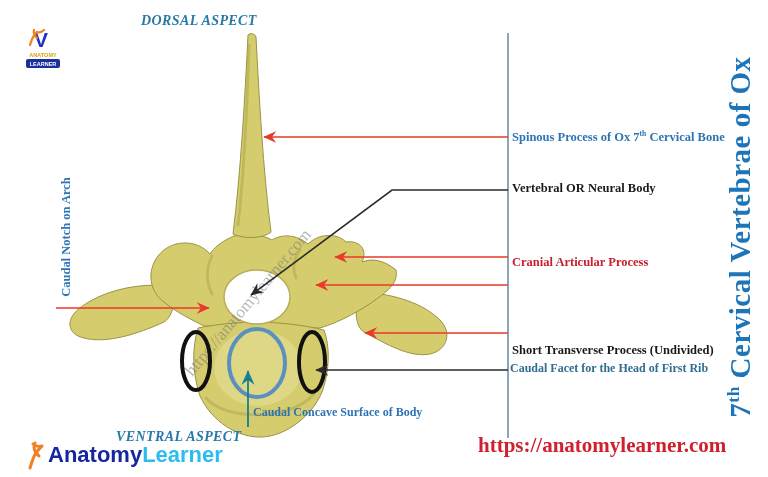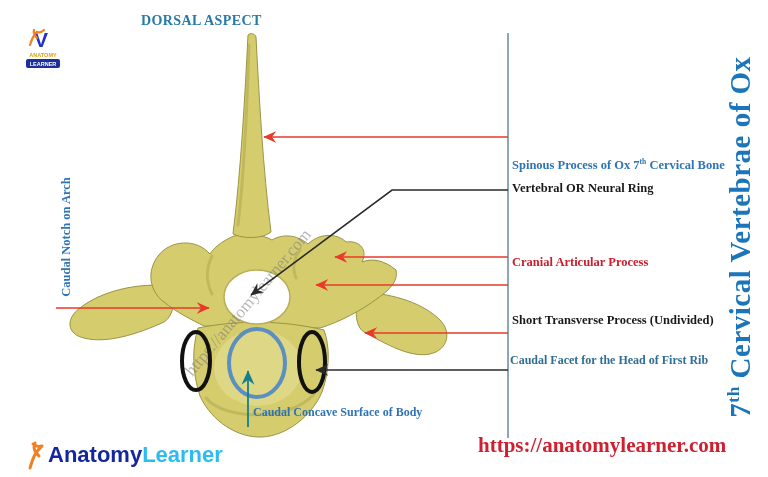--- a/index.html
+++ b/index.html
@@ -6,21 +6,21 @@
   #stage{
     position:relative;width:768px;height:477px;background:#ffffff;overflow:hidden;
     font-family:"Liberation Serif","DejaVu Serif",serif;
   }
   #art{position:absolute;left:0;top:0;width:768px;height:477px;}
   .lbl{position:absolute;font-weight:bold;font-size:12.5px;line-height:1.1;white-space:nowrap;}
   .blue{color:#2e74b5;}
   .steel{color:#2f6d93;}
   .red{color:#c81e2e;}
   .blk{color:#1a1a1a;}
-  .teal-head{color:#2779a8;font-size:14px;letter-spacing:.4px;}
+  .teal-head{color:#2779a8;font-size:14px;letter-spacing:.4px;font-style:italic;}
   .vert{transform:translate(-50%,-50%) rotate(-90deg);transform-origin:center;}
   #side-title{
     position:absolute;left:740px;top:237px;white-space:nowrap;
     font-size:29px;font-weight:bold;color:#1c75b8;letter-spacing:.5px;
   }
   #side-title sup, .lbl sup{font-size:60%;}
   #url{
     position:absolute;left:478px;top:433px;font-size:21px;font-weight:bold;color:#d01f2f;white-space:nowrap;
   }
   #caudal-notch{position:absolute;left:67px;top:237px;white-space:nowrap;}
@@ -96,28 +96,29 @@
 
   <svg id="top-badge" viewBox="0 0 52 44">
     <text x="16" y="20" font-size="21" font-weight="bold" fill="#2230c8" font-family="Liberation Sans, sans-serif">V</text>
     <path d="M12,18 C14,12 15,8 19,5 M19,11 C16,8 15,6 16,3 M19,5 C22,6 24,5 26,3" stroke="#f08024" stroke-width="2.2" fill="none" stroke-linecap="round"></path>
     <text x="25" y="30" text-anchor="middle" font-size="5.5" font-weight="bold" fill="#d8a018" font-family="Liberation Sans, sans-serif">ANATOMY</text>
     <rect x="8" y="32" width="34" height="9" rx="2" fill="#1b2f9e"></rect>
     <text x="25" y="39" text-anchor="middle" font-size="5.5" font-weight="bold" fill="#ffffff" font-family="Liberation Sans, sans-serif">LEARNER</text>
   </svg>
 
   <div class="lbl teal-head" style="left:141px;top:13px;">DORSAL ASPECT</div>
+  <div class="lbl teal-head" style="left:116px;top:429px;">VENTRAL ASPECT</div>
 
-  <div class="lbl blue" style="left:512px;top:130px;margin-top:28px;">
+  <div class="lbl blue" style="left:512px;top:130px;">
     <span>Spinous Process of Ox  7</span><sup>th</sup><span> Cervical Bone</span>
   </div>
-  <div class="lbl blk" style="left:512px;top:182px;">Vertebral OR Neural Ring</div>
+  <div class="lbl blk" style="left:512px;top:182px;">Vertebral OR Neural Body</div>
   <div class="lbl red" style="left:512px;top:256px;font-family:Liberation Serif, serif;">Cranial Articular Process</div>
-  <div class="lbl blk" style="left:512px;top:314px;">Short Transverse Process (Undivided)</div>
-  <div class="lbl steel" style="left:510px;top:354px;font-size:12px;font-family:Liberation Serif, serif;">Caudal Facet for  the Head of First Rib</div>
+  <div class="lbl blk" style="left:512px;top:344px;">Short Transverse Process (Undivided)</div>
+  <div class="lbl steel" style="left:510px;top:362px;font-size:12px;font-family:Liberation Serif, serif;">Caudal Facet for  the Head of First Rib</div>
 
   <div id="caudal-notch" class="lbl blue vert">Caudal Notch on Arch</div>
 
   <div class="lbl blue" style="left:253px;top:406px;font-size:12px;">Caudal Concave  Surface of Body</div>
 
   <div id="side-title" class="vert">
     <span>7</span><sup>th</sup><span> Cervical Vertebrae of Ox</span>
   </div>
 
   <div id="url">https://anatomylearner.com</div>

